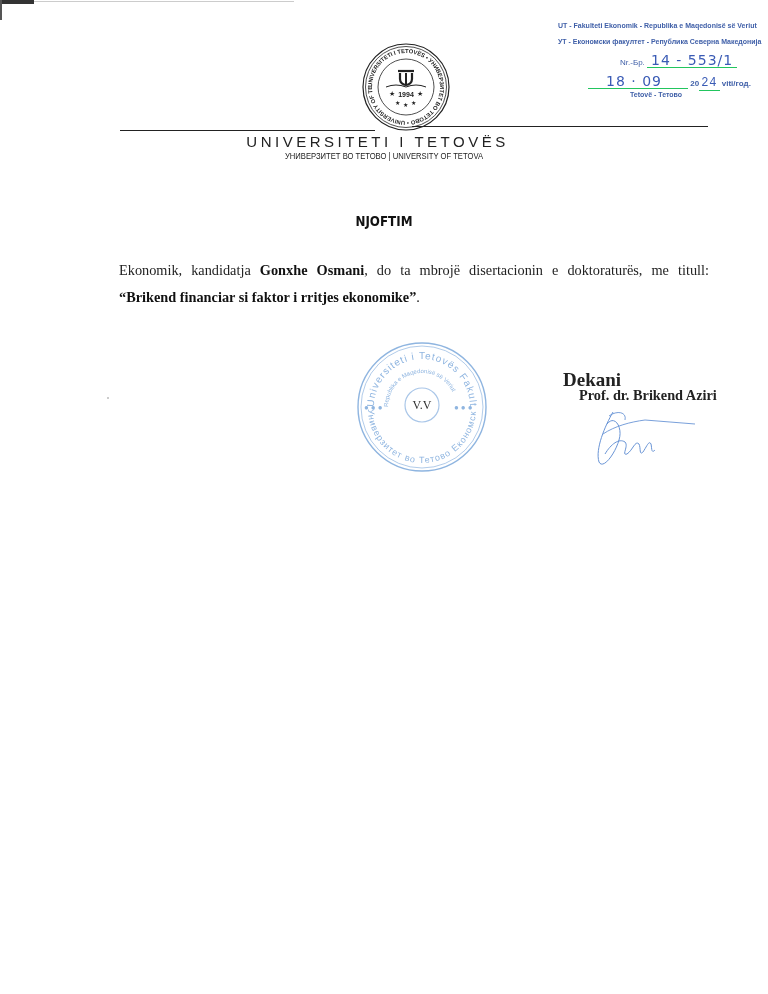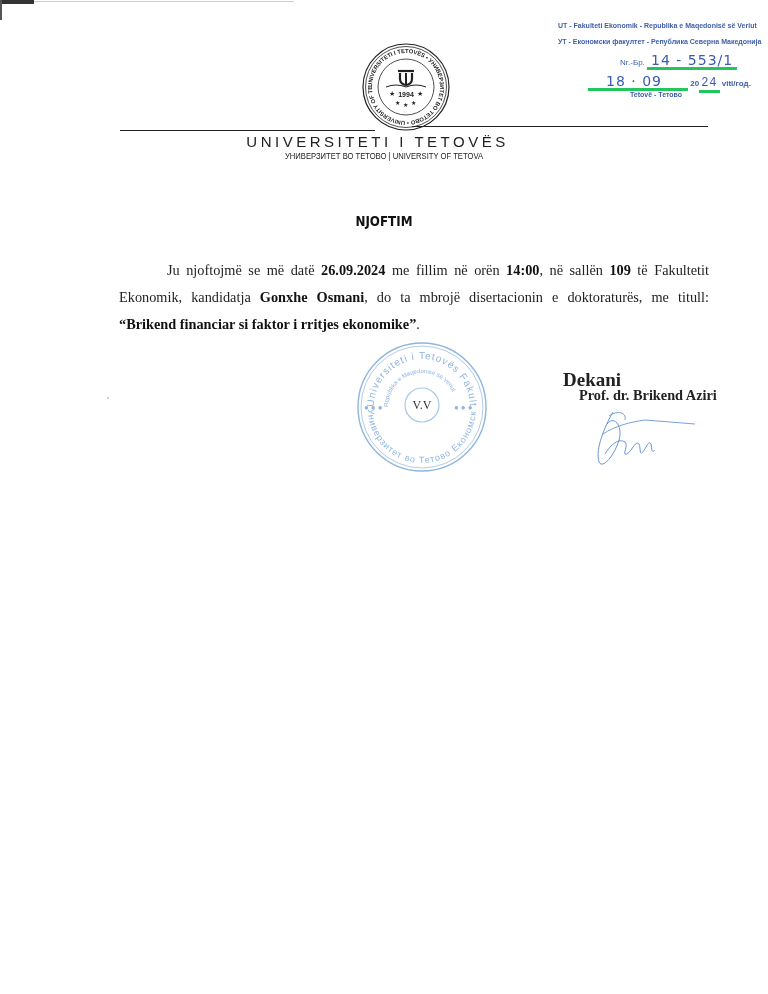--- a/index.html
+++ b/index.html
@@ -20,21 +20,21 @@
       font-size: 7px; font-weight: bold; text-align: center; line-height: 1;
     }
     .reg-stamp .l1 { position: absolute; left: 10px; top: 0; white-space: nowrap; }
     .reg-stamp .l2 { position: absolute; left: 10px; top: 16px; white-space: nowrap; }
     .reg-stamp .l3 { position: absolute; left: 72px; top: 31px; white-space: nowrap; font-weight: normal; font-size: 8px; }
     .reg-stamp .l4 { position: absolute; left: 40px; top: 52px; white-space: nowrap; font-size: 8px; }
     .reg-stamp .l5 { position: absolute; left: 82px; top: 69px; white-space: nowrap; }
     .hand {
       font-family: "DejaVu Sans", sans-serif; font-weight: normal; font-size: 14px;
       color: #3a5bb5; letter-spacing: 1px;
-      border-bottom: 3px solid #22c55e; display: inline-block; padding: 0 4px; line-height: 14px;
+      border-bottom: 1px solid #22c55e; display: inline-block; padding: 0 4px; line-height: 14px;
     }
     .hand.small { font-size: 12px; padding: 0 2px; font-family: Liberation Mono, monospace; }
 
     
     .uni-seal {
       position: absolute; left: 362px; top: 43px; width: 88px; height: 88px;
     }
 
     .hdr-line-left { position: absolute; left: 120px; top: 130px; width: 255px; height: 1px; background: #222; }
     .hdr-line-right { position: absolute; left: 412px; top: 126px; width: 296px; height: 1px; background: #222; }
@@ -127,21 +127,20 @@
 
 <div class="hdr-line-left"></div>
 <div class="hdr-line-right"></div>
 
 <div class="uni-name">UNIVERSITETI I TETOVËS</div>
 <div class="uni-sub">УНИВЕРЗИТЕТ ВО ТЕТОВО | UNIVERSITY OF TETOVA</div>
 
 <div class="title">NJOFTIM</div>
 
 <div class="body-text">
-  <span class="line1"><span class="indent"></span><span>Ju njoftojmë se më datë </span><b>26.09.2024</b><span> me fillim në orën </span><b>14:00</b><span>, në sallën </span><b>109</b><span> të Fakultetit</span></span>
   <span class="line1"><span>Ekonomik, kandidatja </span><b>Gonxhe Osmani</b><span>, do ta mbrojë disertacionin e doktoraturës, me titull:</span></span>
   <span><span class="thesis">“Brikend financiar si faktor i rritjes ekonomike”</span><span>.</span></span>
 </div>
 
 <svg class="fac-stamp" viewBox="0 0 136 136">
   <defs>
     <path id="topArc" d="M20,68 a48,48 0 1,1 96,0"></path>
     <path id="innerArc" d="M34,68 a34,34 0 1,1 68,0"></path>
     <path id="botArc" d="M14,70 a54,54 0 0,0 108,0"></path>
   </defs>

